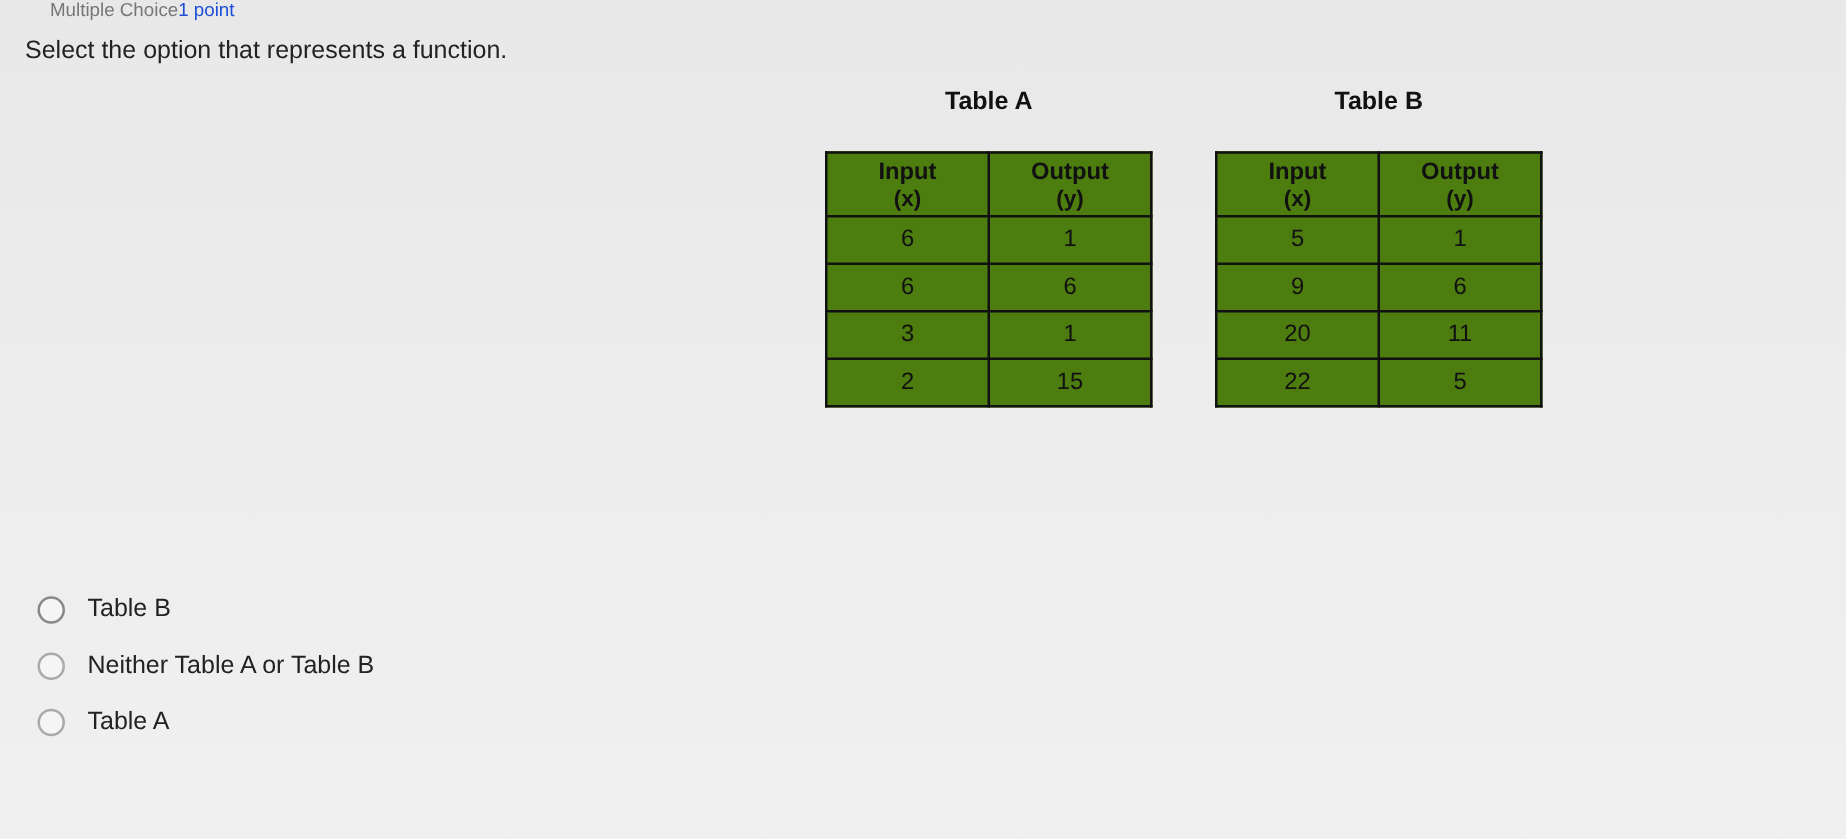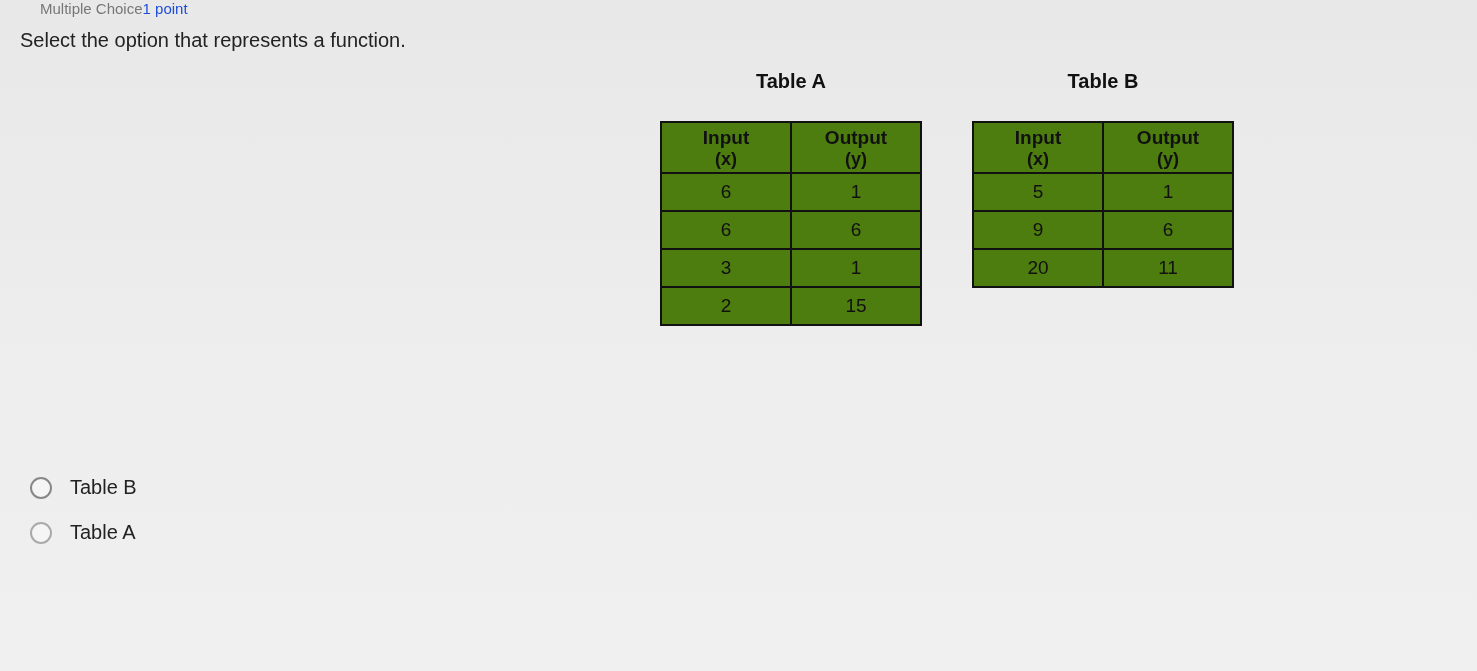--- a/index.html
+++ b/index.html
@@ -174,28 +174,36 @@
           <td>1</td>
         </tr>
         <tr>
           <td>9</td>
           <td>6</td>
         </tr>
         <tr>
           <td>20</td>
           <td>11</td>
         </tr>
+        <tr>
+          <td>22</td>
+          <td>5</td>
+        </tr>
       </tbody>
     </table>
   </div>
 
 </div>
 
 <div class="options">
   <div class="option">
     <span class="radio"></span>
     <span>Table B</span>
   </div>
   <div class="option">
     <span class="radio dim"></span>
+    <span>Neither Table A or Table B</span>
+  </div>
+  <div class="option">
+    <span class="radio dim"></span>
     <span>Table A</span>
   </div>
 </div>
 
 </body></html>

